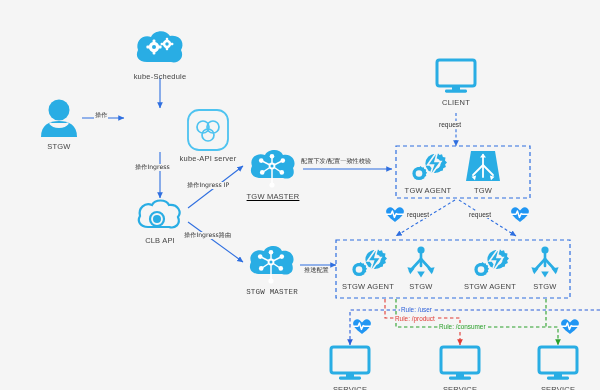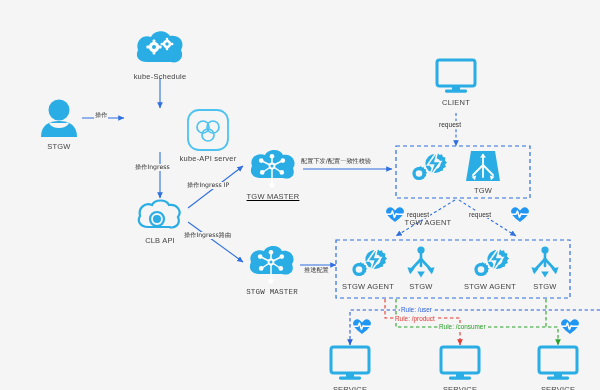--- a/index.html
+++ b/index.html
@@ -226,21 +226,21 @@
     <span class="icon-wrap">
       <svg width="44" height="38" viewBox="0 0 44 38">
         <rect x="3" y="2" width="38" height="26" rx="2.5" fill="none" stroke="#29ade4" stroke-width="3"></rect>
         <rect x="18" y="28" width="8" height="4" fill="#29ade4"></rect>
         <rect x="11" y="31.5" width="22" height="3.2" rx="1.4" fill="#29ade4"></rect>
       </svg>
     </span>
     <span class="lbl">CLIENT</span>
   </div>
 
-  <div class="node" style="left:400px; top:150px; width:56px;gap:32px;">
+  <div class="node" style="left:400px; top:150px; width:56px;">
     <span class="icon-wrap">
       <svg width="42" height="34" viewBox="0 0 42 34">
         <g fill="#29ade4">
           <path d="M26 4 l2.6 .5 1.9-1.8 2 2.2 2.5-.6 .9 2.8 2.6 .5-.5 2.9 2 1.9-1.9 2.2 .8 2.5-2.7 1.1-.5 2.6-2.9-.3-1.9 2-2.2-1.9-2.5 .8-1.1-2.7-2.6-.5 .3-2.9-2-1.9 1.9-2.2-.8-2.5 2.7-1.1z"></path>
           <circle cx="28" cy="13.5" r="9.6"></circle>
         </g>
         <circle cx="28" cy="13.5" r="5.6" fill="#f5f5f5"></circle>
         <path d="M31 0 L20.5 15 L26.5 15 L22 28 L34 11.5 L28 11.5 Z" fill="#29ade4" stroke="#f5f5f5" stroke-width="1.6"></path>
         <g fill="#29ade4">
           <path d="M10.5 17 l1.8 .3 1.3-1.2 1.4 1.5 1.7-.4 .6 1.9 1.8 .3-.3 2 1.3 1.3-1.3 1.5 .5 1.7-1.8 .8-.3 1.8-2-.2-1.3 1.3-1.5-1.3-1.7 .5-.8-1.8-1.8-.3 .2-2-1.3-1.3 1.3-1.5-.5-1.7 1.8-.8z"></path>

